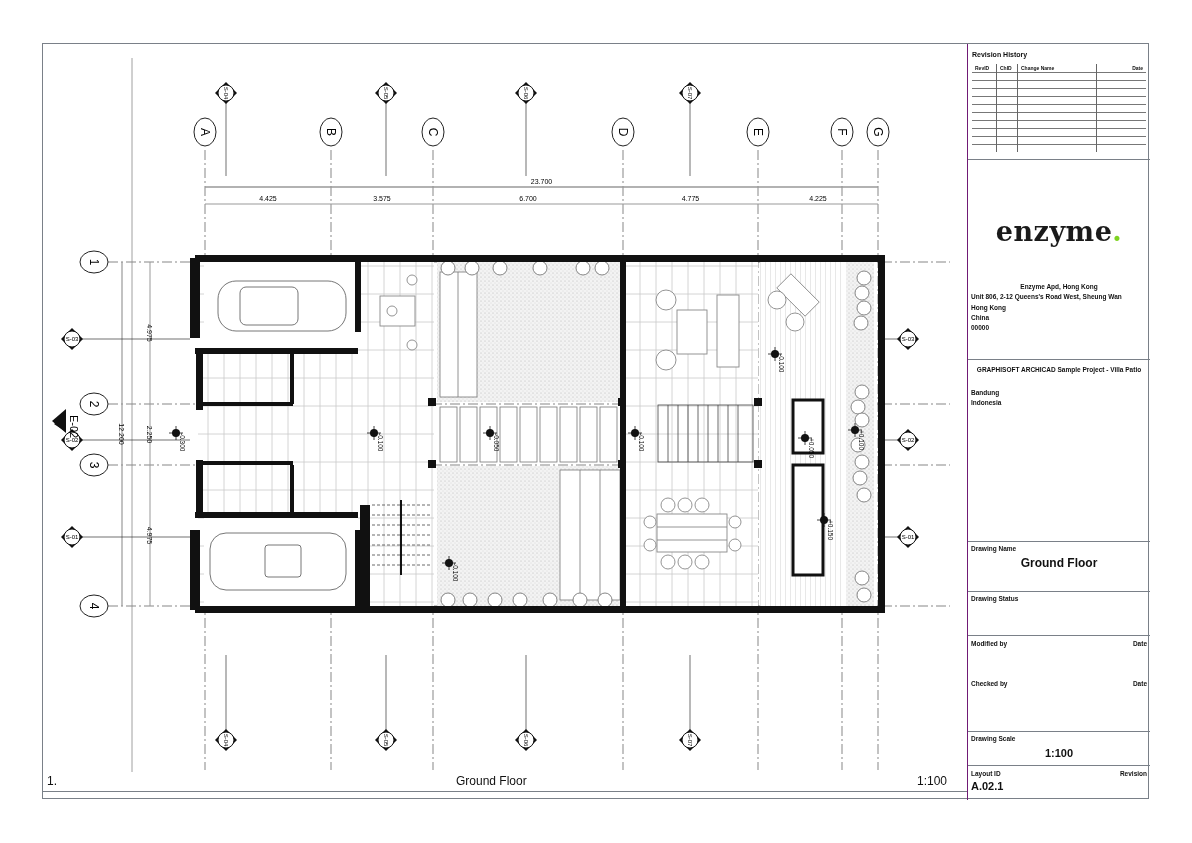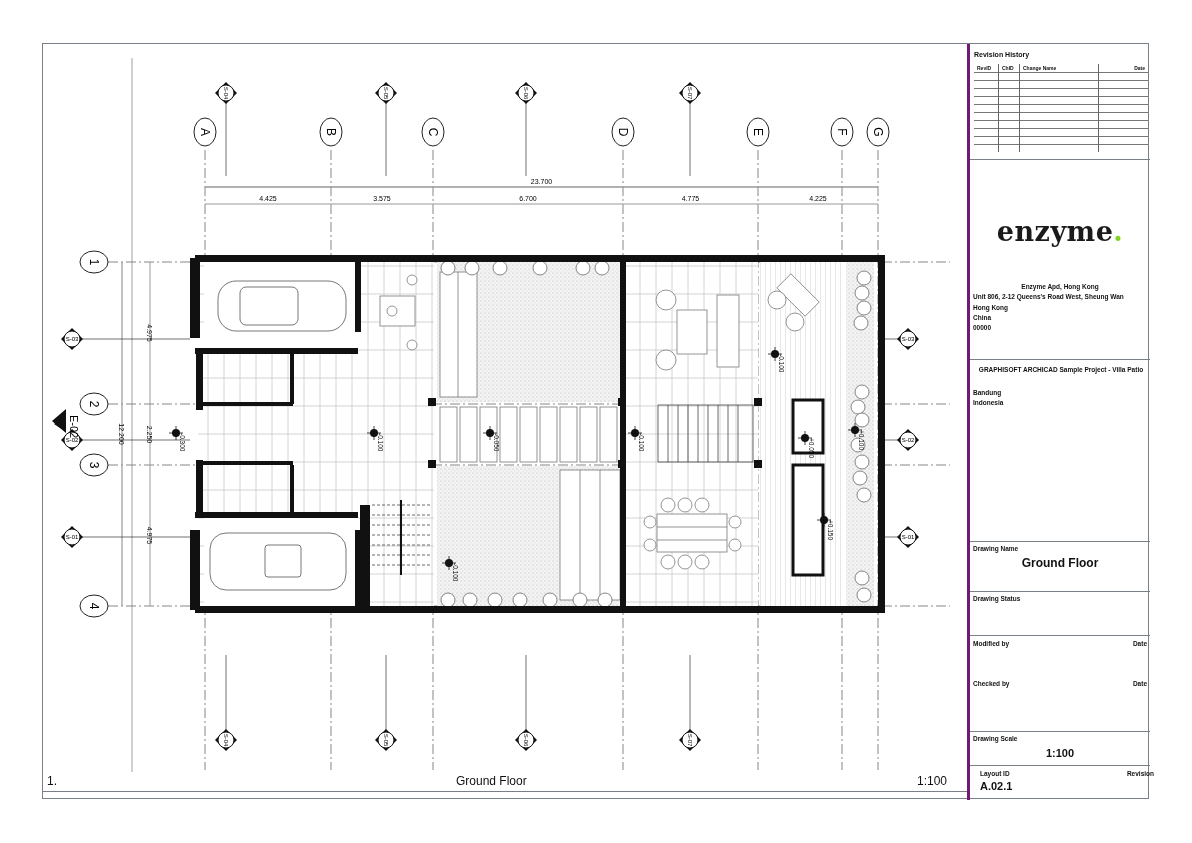--- a/index.html
+++ b/index.html
@@ -1,19 +1,19 @@
 <!DOCTYPE html>
 <html><head>
 <meta charset="utf-8">
 <style>
   html,body{margin:0;padding:0;background:#fff;}
   body{width:1192px;height:843px;position:relative;overflow:hidden;font-family:"Liberation Sans",sans-serif;color:#111;}
   .sheet{position:absolute;left:42px;top:43px;width:1107px;height:756px;border:1px solid #7a8088;box-sizing:border-box;}
   .draw{position:absolute;left:0;top:0;width:924px;height:756px;}
-  .tb{position:absolute;left:924px;top:0;width:183px;height:756px;border-left:3px solid #701a75;box-sizing:border-box;text-decoration:underline;}
+  .tb{position:absolute;left:924px;top:0;width:183px;height:756px;border-left:1px solid #701a75;box-sizing:border-box;text-decoration:underline;}
   .tb .sec{position:absolute;left:0;width:100%;border-bottom:1px solid #7a8088;box-sizing:border-box;}
   .lbl{position:absolute;font-size:7px;font-weight:bold;}
   .small{font-size:6.5px;line-height:10px;}
   .rev-table{position:absolute;left:4px;top:20px;width:174px;border-collapse:collapse;font-size:5px;font-weight:bold;}
   .rev-table th{text-align:left;padding:1px 3px;border-right:1px solid #666;height:6px;}
   .rev-table th:last-child{text-align:right;border-right:none;}
   .rev-table td{border-top:1px solid #777;border-right:1px solid #666;height:7px;padding:0;}
   .rev-table td:last-child{border-right:none;}
   .logo{position:absolute;left:0;width:100%;top:56px;text-align:center;font-family:"DejaVu Serif",serif;font-size:27px;font-weight:bold;letter-spacing:0.5px;color:#1a1a1a;}
   .logo .dot{color:#7ed321;}
@@ -141,21 +141,21 @@
       <div class="small" style="position:absolute;right:3px;top:3px;font-weight:bold;">Date</div>
       <div class="small" style="position:absolute;left:3px;top:43px;font-weight:bold;">Checked by</div>
       <div class="small" style="position:absolute;right:3px;top:43px;font-weight:bold;">Date</div>
     </div>
 
     <div class="sec" style="top:688px;height:34px;">
       <div class="small" style="position:absolute;left:3px;top:2px;font-weight:bold;">Drawing Scale</div>
       <div style="position:absolute;left:0;width:100%;top:15px;text-align:center;font-size:11px;font-weight:bold;">1:100</div>
     </div>
 
-    <div class="sec" style="top:722px;height:34px;border-bottom:none;margin-left:7px;">
+    <div class="sec" style="top:722px;height:34px;border-bottom:none;">
       <div class="small" style="position:absolute;left:3px;top:3px;font-weight:bold;">Layout ID</div>
       <div class="small" style="position:absolute;right:3px;top:3px;font-weight:bold;">Revision</div>
       <div style="position:absolute;left:3px;top:14px;font-size:11px;font-weight:bold;">A.02.1</div>
     </div>
   </div>
 </div>
 
 <svg id="plan" width="1192" height="843" style="position:absolute;left:0;top:0;pointer-events:none;" xmlns="http://www.w3.org/2000/svg">
   <defs>
     <pattern id="gravel" width="4" height="4" patternUnits="userSpaceOnUse">

